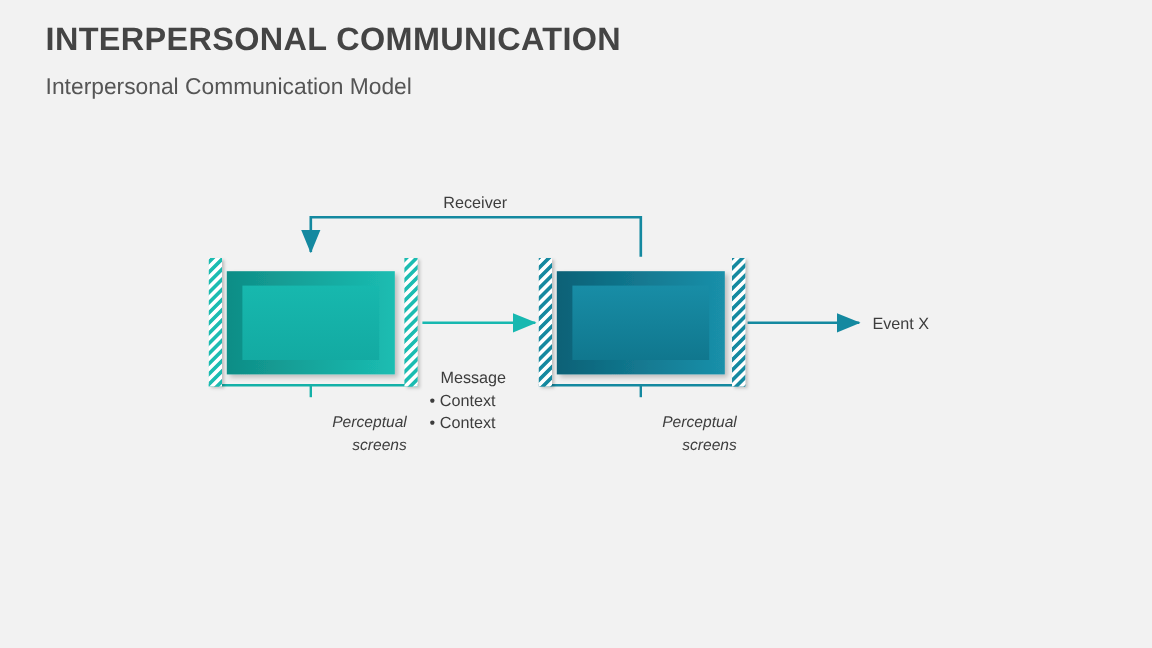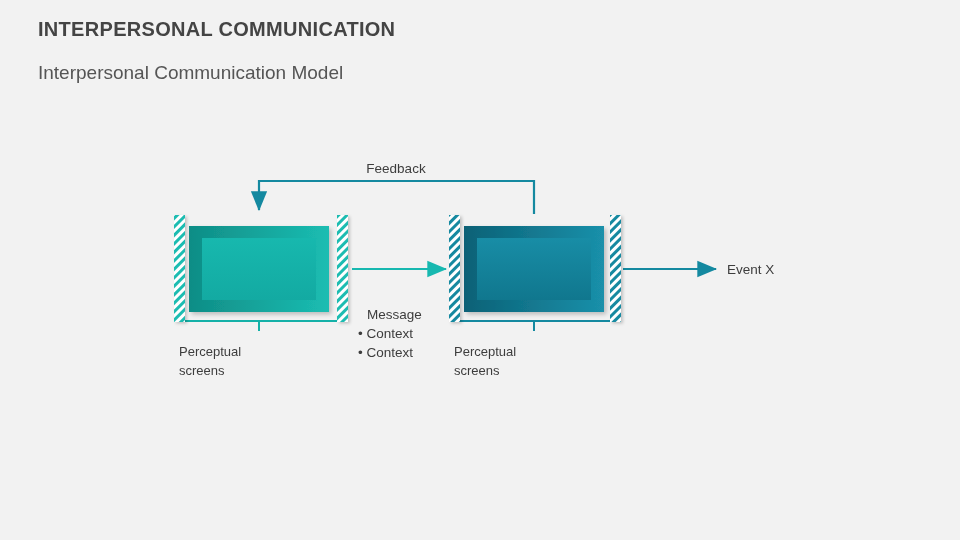--- a/index.html
+++ b/index.html
@@ -13,21 +13,21 @@
     font-family: "Liberation Sans", sans-serif;
     overflow: hidden;
     position: relative;
   }
 
   
   #slide-title {
     position: absolute;
     left: 38px;
     top: 18px;
-    font-size: 20px;
+    font-size: 27px;
     font-weight: bold;
     letter-spacing: 0.3px;
     color: #444444;
     white-space: nowrap;
   }
   #slide-subtitle {
     position: absolute;
     left: 38px;
     top: 62px;
     font-size: 19px;
@@ -61,25 +61,26 @@
     color: #ffffff;
     font-size: 14.5px;
     font-weight: bold;
     letter-spacing: 0.2px;
     z-index: 3;
   }
 
   
   .screens-caption {
     position: absolute;
-    text-align: left;
+    text-align: right;
     font-size: 13px;
     color: #3d3d3d;
     line-height: 19px;
     width: 160px;
+    font-style: italic;
   }
   #message-block {
     position: absolute;
     left: 358px;
     top: 277px;
     font-size: 13.5px;
     color: #3d3d3d;
     line-height: 19px;
   }
   #message-title {
@@ -221,17 +222,17 @@
     <div>Perceptual</div>
     <div>screens</div>
   </div>
 
   <div id="message-block">
     <span id="message-title">Message</span>
     <span class="message-bullet">•&nbsp;<span>Context</span></span>
     <span class="message-bullet">•&nbsp;<span>Context</span></span>
   </div>
 
-  <div id="feedback-label">Feedback</div>
+  <div id="feedback-label">Receiver</div>
 
   <div id="event-label">Event X</div>
 
 </div>
 
 </body></html>

